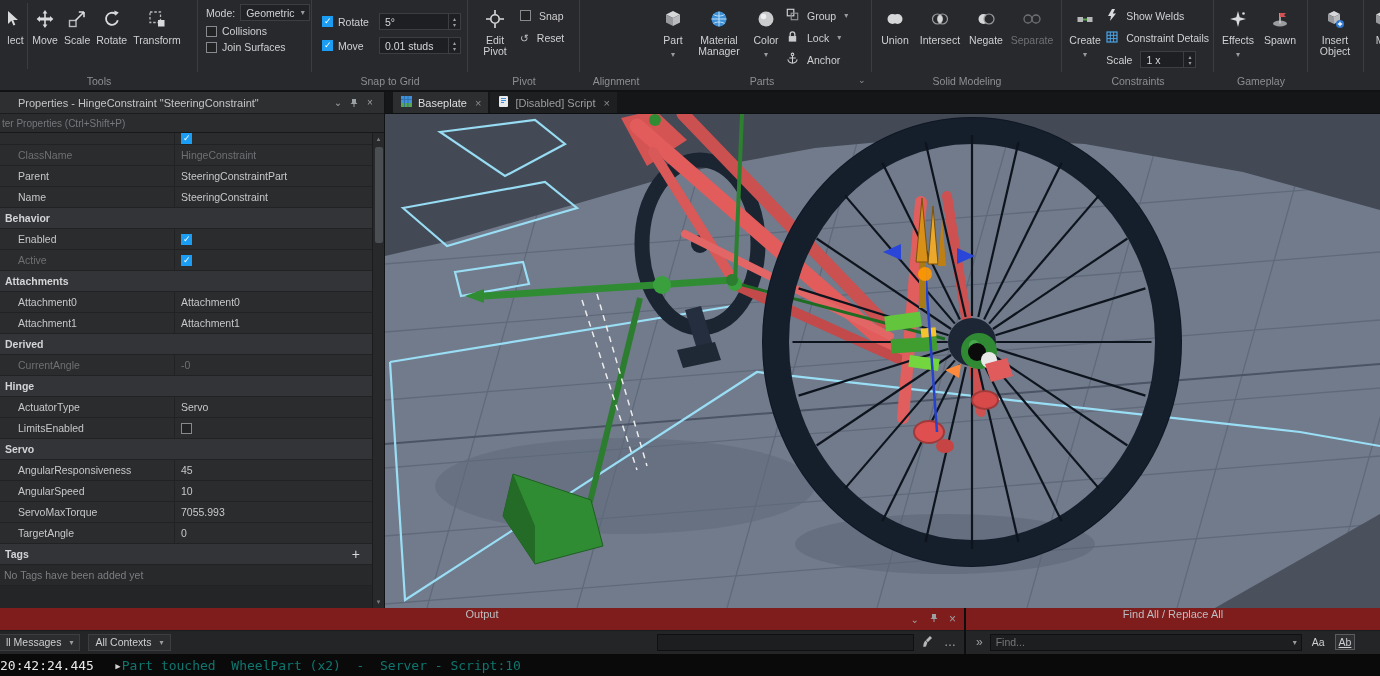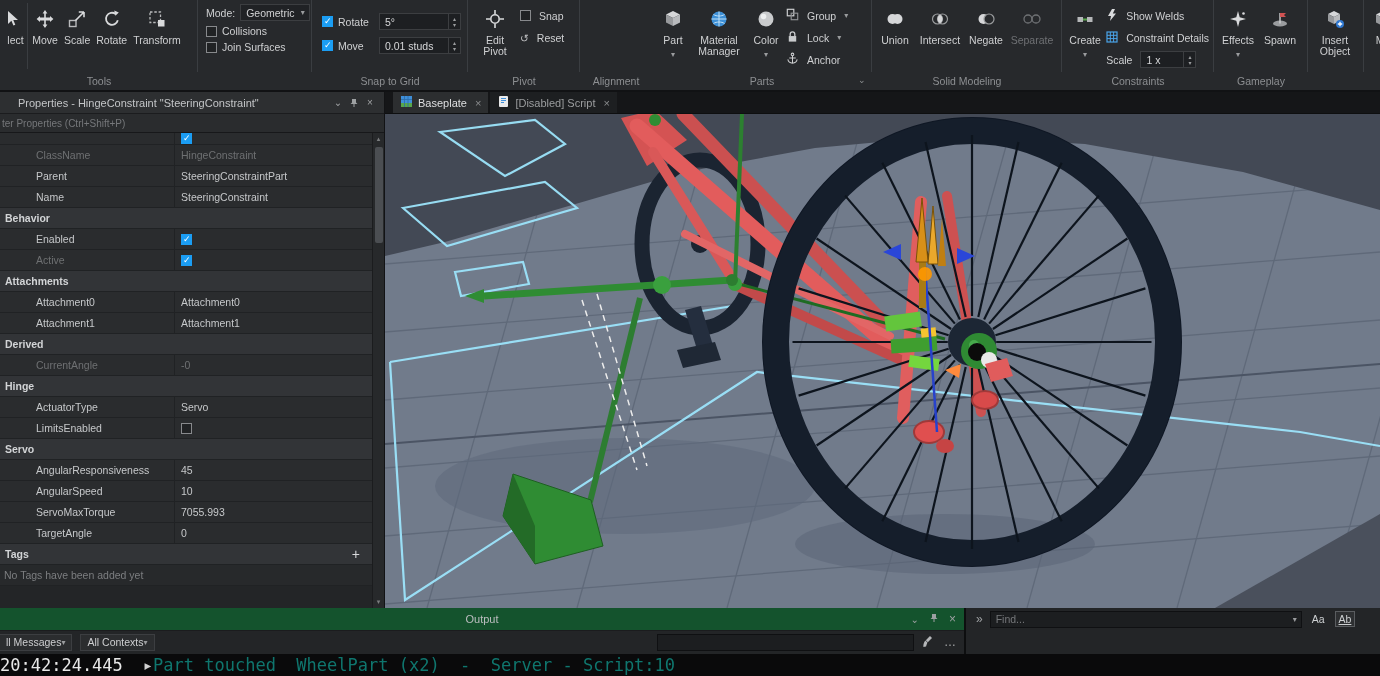--- a/index.html
+++ b/index.html
@@ -44,21 +44,21 @@
   
   .props { position:absolute; left:0; top:92px; width:385px; height:516px; background:#232527; border-right:1px solid #121315; }
   .phead-bar { height:22px; background:#2d2f31; display:flex; align-items:center; padding:0 6px 0 18px; font-size:11px; color:#c3c5c7; border-bottom:1px solid #1b1c1e; }
   .phead-bar .sp { flex:1; }
   .hicon { width:16px; text-align:center; color:#9fa1a3; font-size:10px; display:flex; align-items:center; justify-content:center; }
   .pfilter { height:19px; background:#2a2c2e; border-bottom:1px solid #17181a; display:flex; }
   .pfilter input { width:100%; background:transparent; border:none; outline:none; color:#c8c9cb; font-size:10px; padding:0 2px; font-family:inherit; }
   input::placeholder { color:#75777a; opacity:1; }
   .prows { position:absolute; top:41px; left:0; right:12px; overflow:hidden; }
   .prow { display:flex; height:21px; border-bottom:1px solid #202224; background:#2a2c2e; font-size:10.5px; align-items:center; }
-  .prow .pname { width:175px; padding-left:36px; border-right:1px solid #202224; color:#c6c8ca; height:100%; display:flex; align-items:center; }
+  .prow .pname { width:175px; padding-left:18px; border-right:1px solid #202224; color:#c6c8ca; height:100%; display:flex; align-items:center; }
   .prow .pval { flex:1; padding-left:6px; color:#c6c8ca; display:flex; align-items:center; height:100%; }
   .prow.dim .pname { color:#6e7072; }
   .pval.dimv { color:#6e7072; }
   .prow.partial { height:12px; }
   .phead { height:21px; background:#323437; border-bottom:1px solid #202224; display:flex; align-items:center; padding-left:5px; font-weight:bold; font-size:10.5px; color:#d2d4d6; }
   .phead .plus { margin-left:auto; margin-right:12px; font-weight:normal; font-size:14px; color:#d8d9db; cursor:default; }
   .pnote { height:21px; background:#27292b; border-bottom:1px solid #202224; display:flex; align-items:center; padding-left:4px; color:#7c7e80; font-size:10.5px; }
   .pscroll { position:absolute; right:0; top:41px; bottom:0; width:12px; background:#27292b; border-left:1px solid #1b1c1e; display:flex; flex-direction:column; align-items:center; font-size:7px; color:#7b7d7f; }
   .pscroll .thumb { width:8px; height:96px; background:#4b4e52; border-radius:2px; margin-top:2px; }
   .sarrow { height:12px; display:flex; align-items:center; cursor:default; }
@@ -68,40 +68,40 @@
   .viewport { position:absolute; left:385px; top:92px; width:995px; height:516px; background:#151618; }
   .vtabs { height:22px; background:#151618; display:flex; align-items:flex-end; gap:2px; padding-left:8px; border-bottom:1px solid #0e0f10; }
   .vtab { height:21px; display:flex; align-items:center; gap:5px; padding:0 7px; font-size:11px; color:#9b9d9f; background:#1d1f21; }
   .vtab.active { background:#2c2e30; color:#dedfe1; }
   .tclose { font-size:11px; color:#8a8c8e; margin-left:3px; }
   .scene { position:absolute; left:0; top:22px; width:995px; height:494px; display:block; }
 
   
   .bottom { position:absolute; left:0; top:608px; width:1380px; height:46px; display:flex; }
   .output { width:966px; background:#232527; border-right:2px solid #0d0e0f; display:flex; flex-direction:column; }
-  .panel-head { height:23px; background:#14532d; border-bottom:1px solid #1b1c1e; display:flex; align-items:center; font-size:11px; color:#bcbec0; position:relative; }
+  .panel-head { height:23px; background:#7f1d1d; border-bottom:1px solid #1b1c1e; display:flex; font-size:11px; color:#bcbec0; position:relative; }
   .panel-head .ptitle { position:absolute; left:0; right:0; text-align:center; }
   .panel-head .oicons { margin-left:auto; display:flex; gap:10px; padding-right:8px; z-index:1; color:#9da0a2; font-size:10px; align-items:center; }
   .otools { height:22px; display:flex; align-items:center; gap:8px; padding:0 8px 0 0; overflow:hidden; }
-  .odrop { background:#2b2d2f; border:1px solid #3c3e41; height:17px; display:flex; align-items:center; padding:0 6px; font-size:10.5px; color:#cdced0; white-space:nowrap; }
+  .odrop { background:#2b2d2f; border:1px solid #3c3e41; height:17px; display:flex; align-items:center; gap:8px; padding:0 6px; font-size:10.5px; color:#cdced0; white-space:nowrap; }
   .odrop.first { border-left:none; }
   .ofilter { margin-left:auto; width:257px; height:17px; background:#1c1e20; border:1px solid #0f1012; display:flex; align-items:center; }
   .ofilter input { width:100%; background:transparent; border:none; outline:none; color:#c8c9cb; font-size:10.5px; padding:0 5px; font-family:inherit;margin-top:44px; }
   .oicon { color:#a8aaac; font-size:12px; display:flex; align-items:center; }
   .find { flex:1; background:#232527; display:flex; flex-direction:column; }
   .frow { display:flex; align-items:center; gap:7px; padding:0 10px; height:22px; }
   .fchev { color:#9da0a2; font-size:12px; }
   .fcombo { width:312px; height:17px; background:#1c1e20; border:1px solid #0f1012; display:flex; align-items:center; }
   .fcombo input { flex:1; background:transparent; border:none; outline:none; color:#c8c9cb; font-size:10.5px; padding:0 5px; font-family:inherit; }
   .fcombo .caret { padding-right:4px; }
   .fbtn { font-size:10.5px; color:#cdd0d2; padding:1px 3px; }
   .fbtn.boxed { border:1px solid #5a5d60; background:#2e3032; text-decoration:underline; }
 
   
-  .logbar { position:absolute; left:0; top:654px; width:1380px; height:22px; background:#0a0a0b; display:flex; align-items:center; font-family:"DejaVu Sans Mono", monospace; font-size:17px; color:#e8e8e8; }
+  .logbar { position:absolute; left:0; top:654px; width:1380px; height:22px; background:#0a0a0b; display:flex; align-items:center; font-family:"DejaVu Sans Mono", monospace; font-size:13px; color:#e8e8e8; }
   .logbar .larrow { margin-left:20px; color:#d2d2d2; }
   .logbar .lmsg { color:#0f766e; white-space:pre; }
 </style>
 </head>
 <body>
 
 <div class="app">
 
   <div class="ribbon">
 
@@ -710,20 +710,23 @@
         <span class="oicon">
           <svg width="14" height="14" viewBox="0 0 14 14">
               <path d="M8 1l2 2-4.2 4.2-2-2z" fill="#b5b7b9"></path>
               <path d="M3.4 5.6l2 2L4 11.5 1.4 12c-.4-2.2.6-4.8 2-6.4z" fill="#b5b7b9"></path>
             </svg>
         </span>
         <span class="oicon">…</span>
       </div>
     </div>
     <div class="find">
+      <div class="panel-head">
+        <span class="ptitle">Find All / Replace All</span>
+      </div>
       <div class="frow">
         <span class="fchev">»</span>
         <div class="fcombo">
           <input type="text" placeholder="Find..." style="">
           <span class="caret">▾</span>
         </div>
         <span class="fbtn">Aa</span>
         <span class="fbtn boxed">Ab</span>
       </div>
     </div>

